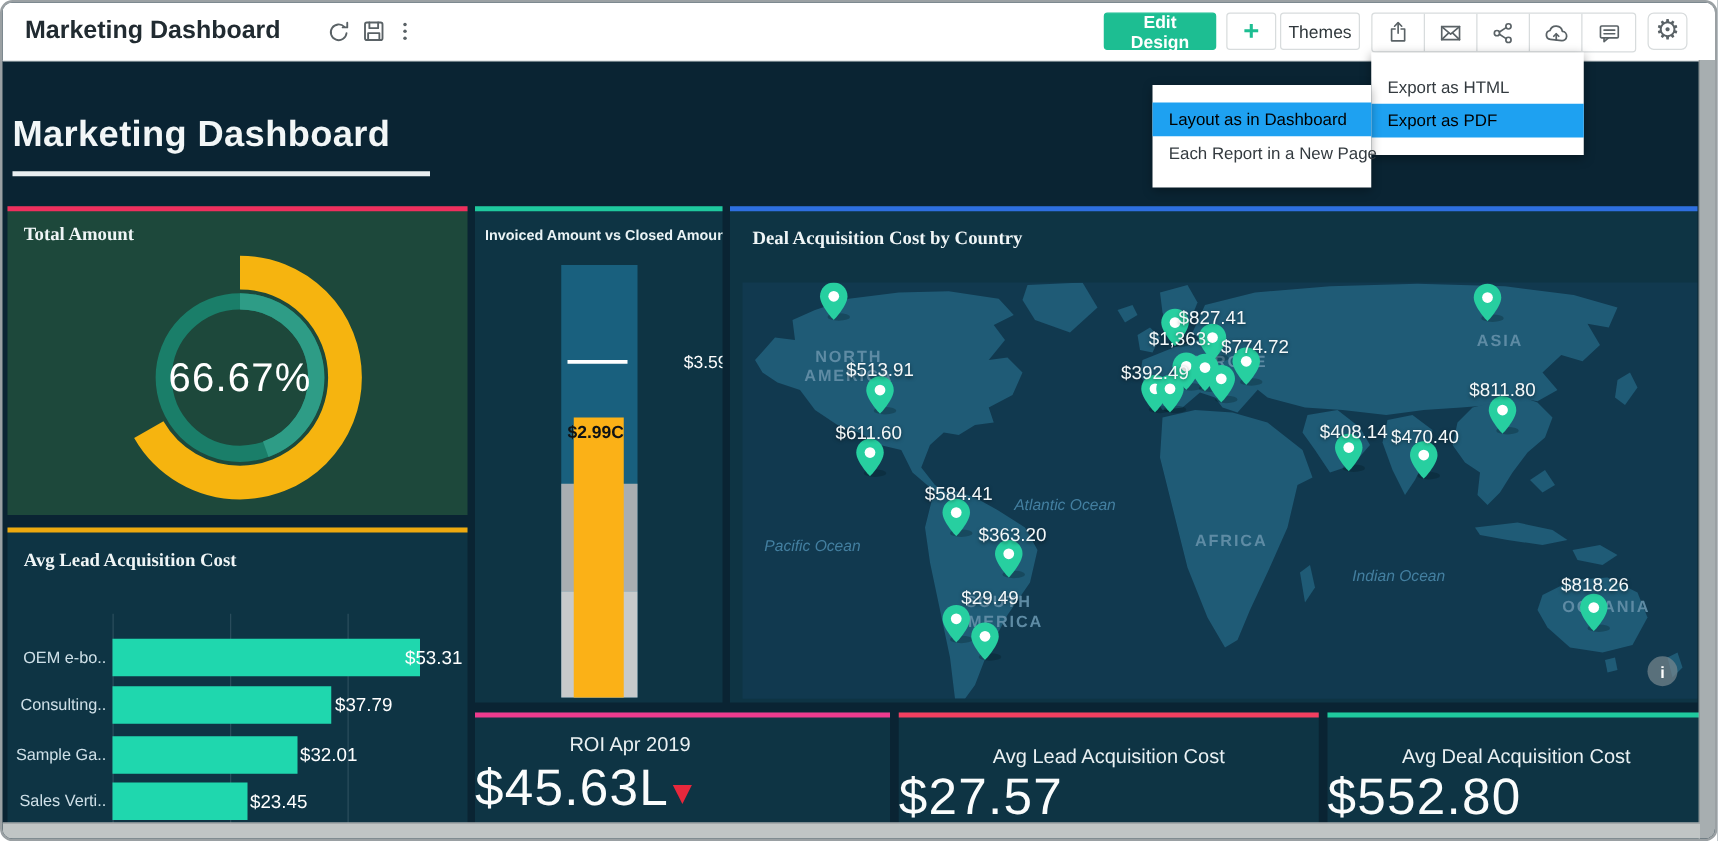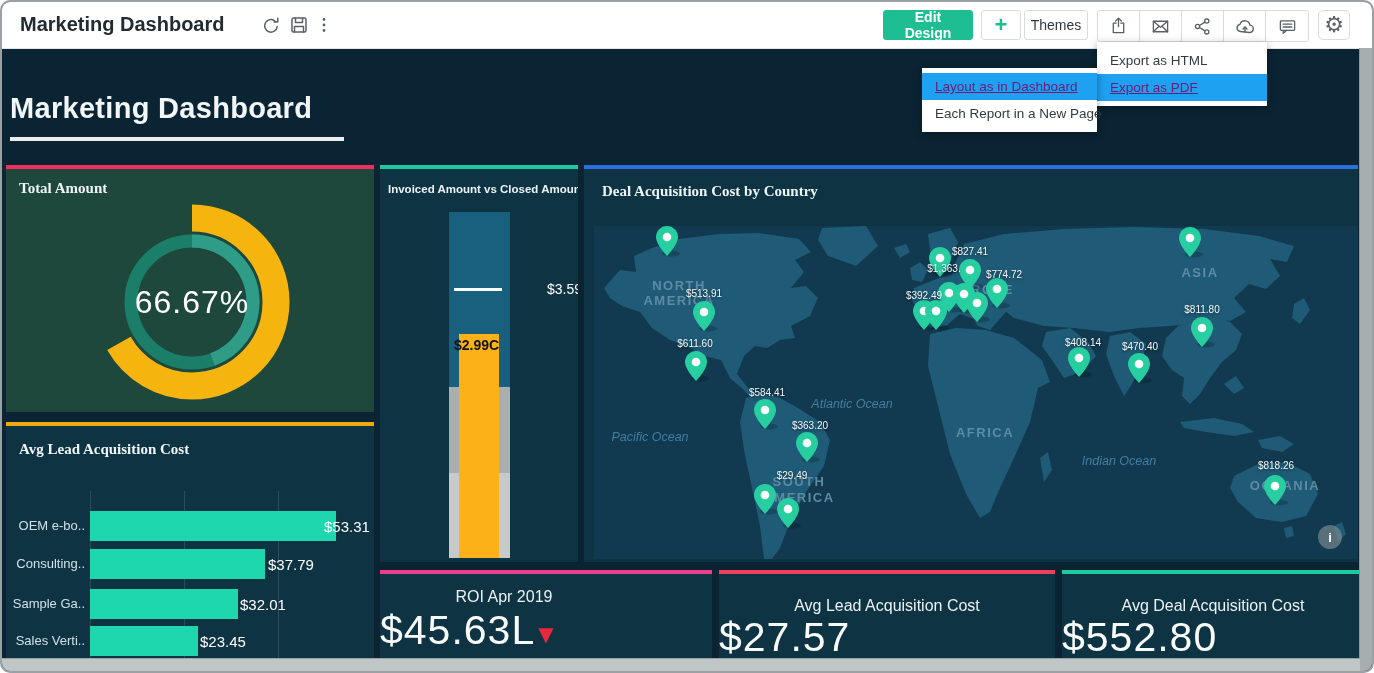--- a/index.html
+++ b/index.html
@@ -13,43 +13,43 @@
   .tb-ic svg{stroke:#5a6266;fill:none;stroke-width:1.5;stroke-linecap:round;stroke-linejoin:round;}
   .btn{position:absolute;top:8px;height:30px;box-sizing:border-box;border-radius:3px;border:1px solid #d8dcdd;
        background:#fff;font-size:14px;color:#30383c;display:flex;align-items:center;justify-content:center;cursor:pointer;}
   .btn-green{background:#1DBE92;border-color:#1DBE92;color:#fff;font-weight:bold;}
   .icon-group{position:absolute;left:1095px;top:8px;height:30px;display:flex;border:1px solid #d8dcdd;border-radius:3px;background:#fff;}
   .icon-cell{width:42px;height:30px;box-sizing:border-box;display:flex;align-items:center;justify-content:center;cursor:pointer;border-right:1px solid #d8dcdd;}
   .icon-cell:last-child{border-right:none;}
   .icon-cell svg{stroke:#5a6266;fill:none;stroke-width:1.4;stroke-linecap:round;stroke-linejoin:round;}
   .gear{font-family:"DejaVu Sans",sans-serif;font-size:22px;color:#5a6266;line-height:1;}
   
-  .menu{position:absolute;background:#fff;box-shadow:0 2px 8px rgba(0,0,0,.35);z-index:50;padding:5px 0;}
+  .menu{position:absolute;background:#fff;box-shadow:0 2px 8px rgba(0,0,0,.35);z-index:50;padding:14px 0;}
   .mi{height:27px;line-height:27px;font-size:13.5px;color:#333a3f;padding-left:13px;cursor:pointer;white-space:nowrap;}
-  .mi.sel{background:#1EA1F1;color:#701a75;text-decoration:underline;}
+  .mi.sel{background:#1EA1F1;color:#000000;}
   
   .page-title{position:absolute;left:8px;top:90px;font-size:29px;font-weight:bold;color:#F2F6F7;letter-spacing:.3px;}
   .page-underline{position:absolute;left:8px;top:135px;width:334px;height:4px;background:#E9EEF0;}
   .widget{position:absolute;background:#0E3444;border-top:4px solid transparent;box-sizing:border-box;overflow:hidden;}
   .wtitle{position:absolute;left:13px;top:11px;font-size:15px;font-weight:bold;color:#EFF5F6;white-space:nowrap;font-family:Liberation Serif, serif;}
   
   .pct{position:absolute;left:81px;top:28px;width:210px;height:210px;display:flex;align-items:center;justify-content:center;
        color:#fff;font-size:32px;font-weight:300;letter-spacing:1px;}
   
   .inv-title{position:absolute;left:8px;top:14px;font-size:11.5px;font-weight:bold;color:#EAF3F5;white-space:nowrap;}
   .blue-bar{position:absolute;left:69px;top:43px;width:61px;height:346px;background:#19607E;}
   .gray1{position:absolute;left:69px;top:218px;width:61px;height:86px;background:#A9AEB1;}
   .gray2{position:absolute;left:69px;top:304px;width:61px;height:85px;background:#C7CACB;}
   .yellow-bar{position:absolute;left:79px;top:165px;width:40px;height:224px;background:#FBB117;}
   .target-line{position:absolute;left:74px;top:119px;width:48px;height:3px;background:#fff;}
   .tlabel{position:absolute;left:127px;top:112px;font-size:14px;color:#fff;margin-left:40px;}
   .mlabel{position:absolute;left:74px;top:168px;font-size:14px;color:#101315;font-weight:bold;}
   
   .mapcanvas{position:absolute;left:10px;top:57px;width:764px;height:333px;background:#11394F;overflow:hidden;}
-  .mval{position:absolute;transform:translateX(-50%);color:#F4F8F9;font-size:10px;white-space:nowrap;
+  .mval{position:absolute;transform:translateX(-50%);color:#F4F8F9;font-size:15px;white-space:nowrap;
         text-shadow:0 1px 3px rgba(0,0,0,.5);z-index:3;}
   .mval.under{z-index:1;text-align:center;}
   .mcont{position:absolute;transform:translate(-50%,-50%);color:#5E8BA4;font-weight:bold;font-size:13px;
          letter-spacing:1.5px;z-index:1;white-space:nowrap;}
   .mocean{position:absolute;transform:translate(-50%,-50%);color:#437FA0;font-style:italic;font-size:12.5px;z-index:1;white-space:nowrap;}
   .pin{position:absolute;width:22px;height:30px;margin-left:-11px;margin-top:-11px;z-index:2;overflow:visible;cursor:pointer;}
   .mapinfo{position:absolute;left:724px;top:299px;width:24px;height:24px;border-radius:50%;background:rgba(120,135,142,.7);
            color:#fff;font-size:13px;font-weight:bold;display:flex;align-items:center;justify-content:center;cursor:pointer;z-index:4;}
   
   .grid{position:absolute;top:65px;width:1px;height:176px;background:rgba(210,230,240,.14);}

